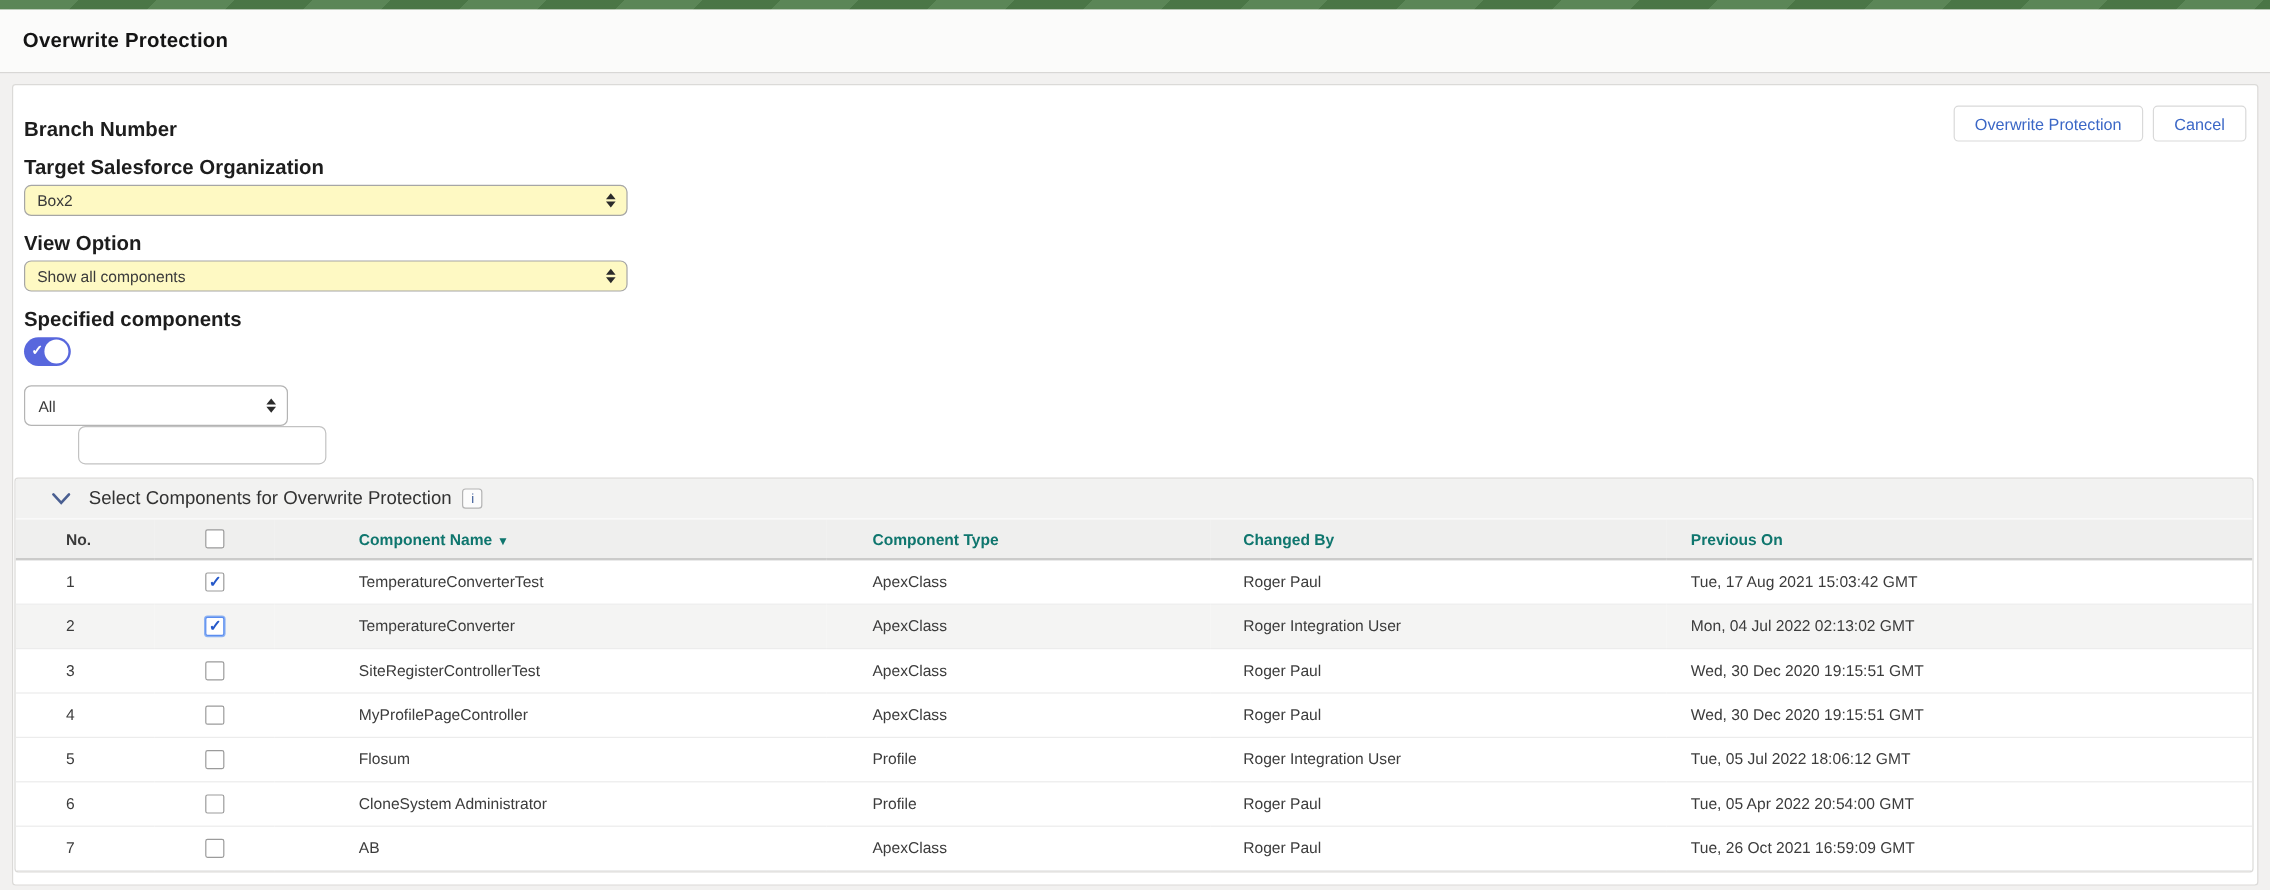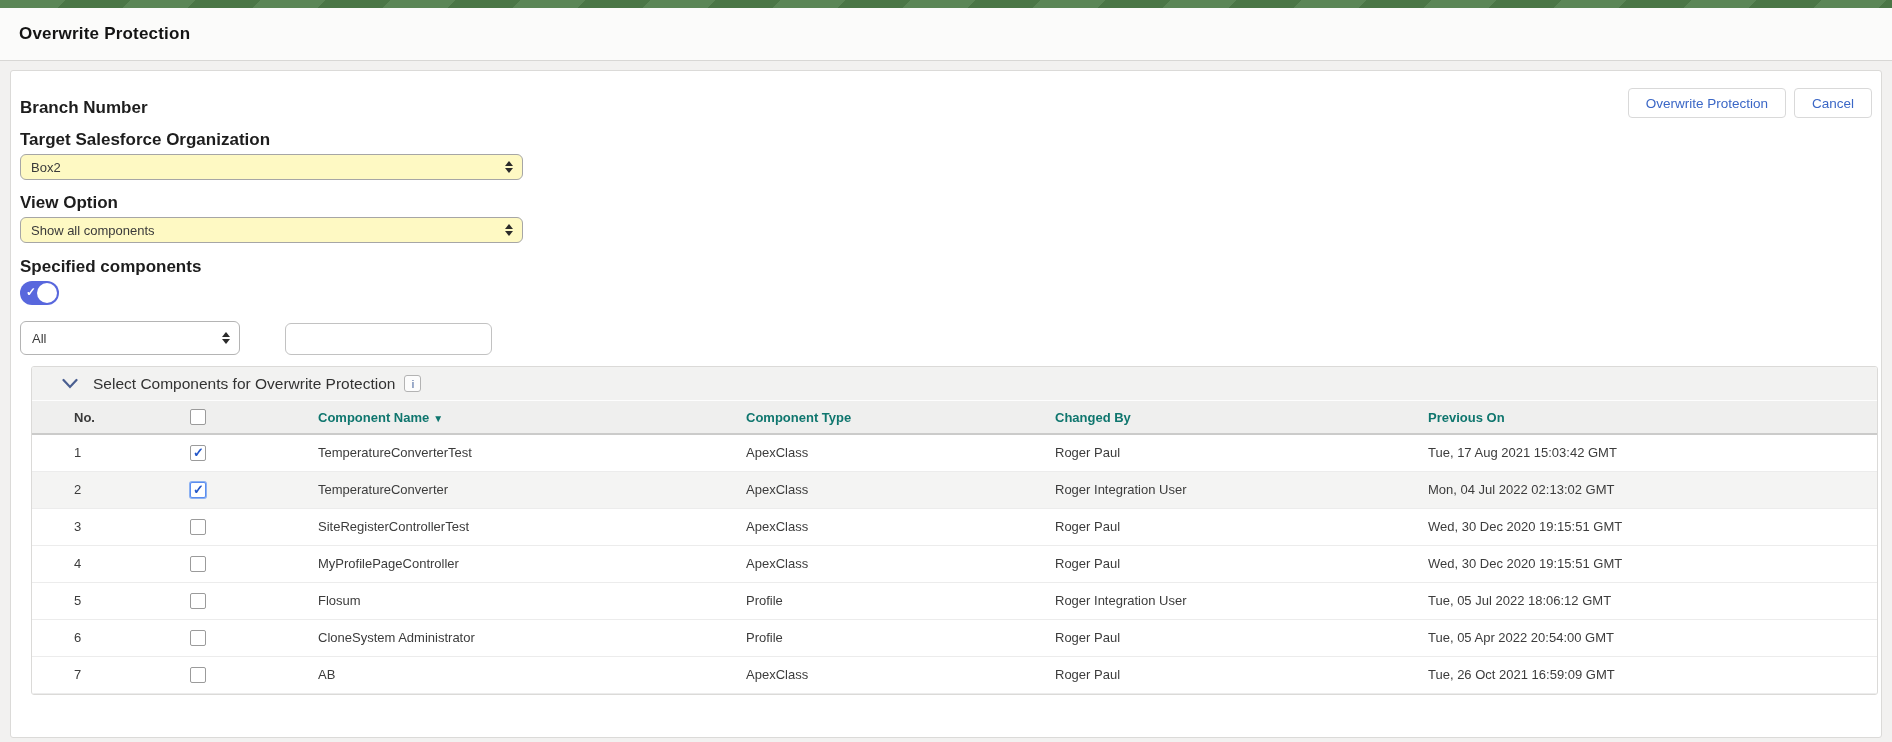--- a/index.html
+++ b/index.html
@@ -131,21 +131,22 @@
     top: 2px;
     width: 20px;
     height: 20px;
     border-radius: 50%;
     background: #fff;
   }
   
   .filter-row {
     margin-top: 16px;
     display: flex;
-    align-items: flex-end;
+    align-items: flex-start;
+    flex-direction: column;
   }
   .filter-select {
     width: 220px;
     height: 34px;
     border: 1px solid #b4b4b4;
     border-radius: 6px;
     background: #fff;
     display: flex;
     align-items: center;
     padding: 0 11px;
@@ -160,21 +161,21 @@
     height: 32px;
     border: 1px solid #c2c2c2;
     border-radius: 6px;
     background: #fff;
     font-family: "Liberation Sans", sans-serif;
     font-size: 13px;
     padding: 0 10px;
   }
   
   .table-card {
-    margin: 11px 3px 0 20px;
+    margin: 11px 3px 0 1px;
     border: 1px solid #dbdad8;
     border-radius: 3px;
     background: #fff;
     overflow: hidden;
   }
   .section-head {
     height: 34px;
     background: #f2f2f1;
     display: flex;
     align-items: center;

